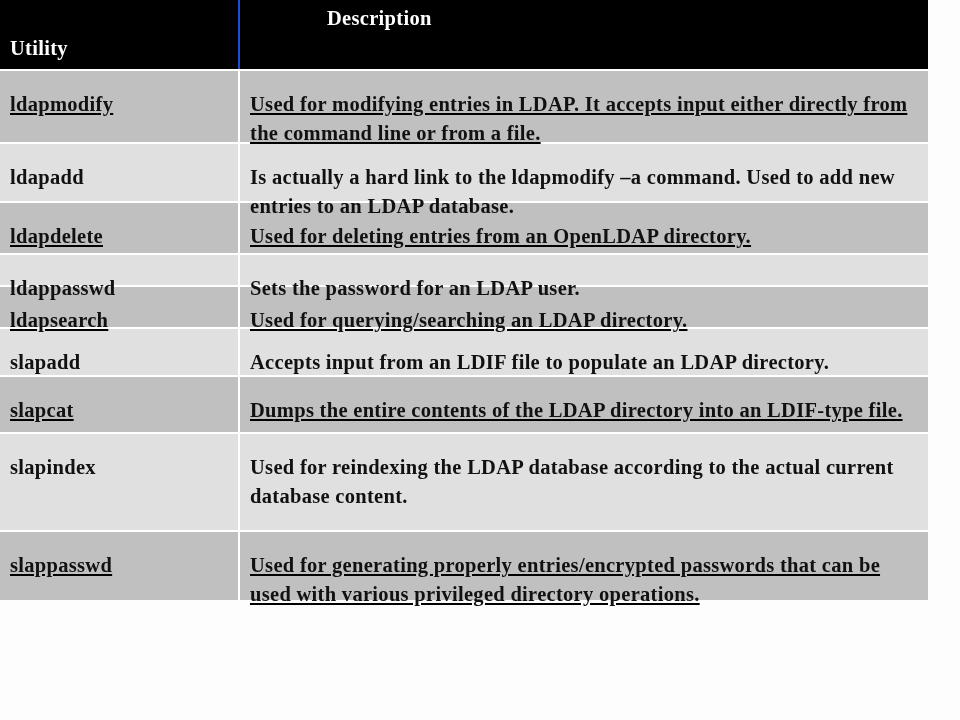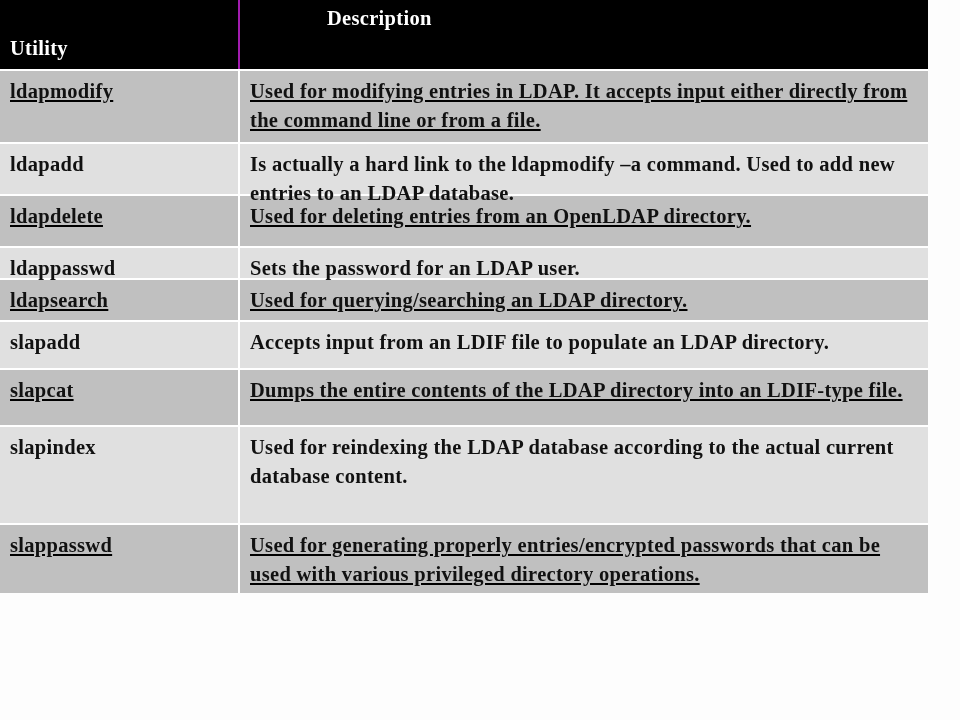--- a/index.html
+++ b/index.html
@@ -1,24 +1,24 @@
 <!DOCTYPE html>
 <html><head>
 <meta charset="utf-8">
 <style>
   html,body{margin:0;padding:0;background:#fdfdfd;}
   body{width:960px;height:720px;position:relative;overflow:hidden;font-family:"Liberation Serif","DejaVu Serif",serif;}
   .table{position:absolute;left:0;top:0;width:928px;}
   .row{display:flex;border-bottom:2px solid #ffffff;box-sizing:border-box;}
-  .cell{box-sizing:border-box;padding:6px 10px 0 10px;font-weight:bold;font-size:20.5px;line-height:29px;color:#111;letter-spacing:0.3px;}
+  .cell{box-sizing:border-box;padding:19px 10px 0 10px;font-weight:bold;font-size:20.5px;line-height:29px;color:#111;letter-spacing:0.3px;}
   .c1{width:240px;border-right:2px solid #ffffff;}
   .c2{flex:1;padding-left:10px;}
   .header{background:#000;height:71px;}
   .header .cell{color:#fff;position:relative;}
-  .header .c1{border-right:2px solid #a21caf;}
+  .header .c1{border-right:2px solid #1d4ed8;}
   .h-util{position:absolute;left:10px;top:34px;}
   .h-desc{position:absolute;left:87px;top:4px;}
   .dark{background:#c0c0c0;text-decoration:underline;}
   .light{background:#e0e0e0;}
 </style>
 </head>
 <body>
 
 <div class="table">
   <div class="row header">
@@ -27,21 +27,21 @@
     </div>
     <div class="cell c2">
       <span class="h-desc">Description</span>
     </div>
   </div>
 
   <div class="row dark" style="height:73px">
     <div class="cell c1">ldapmodify</div>
     <div class="cell c2">Used for modifying entries in LDAP.  It accepts input either directly from the command line or from a file.</div>
   </div>
-  <div class="row light" style="height:52px">
+  <div class="row light" style="height:59px">
     <div class="cell c1">ldapadd</div>
     <div class="cell c2">Is actually a hard link to the ldapmodify –a command.  Used to add new entries to an LDAP database.</div>
   </div>
   <div class="row dark" style="height:52px">
     <div class="cell c1">ldapdelete</div>
     <div class="cell c2">Used for deleting entries from an OpenLDAP directory.</div>
   </div>
   <div class="row light" style="height:32px">
     <div class="cell c1">ldappasswd</div>
     <div class="cell c2">Sets the password for an LDAP user.</div>

